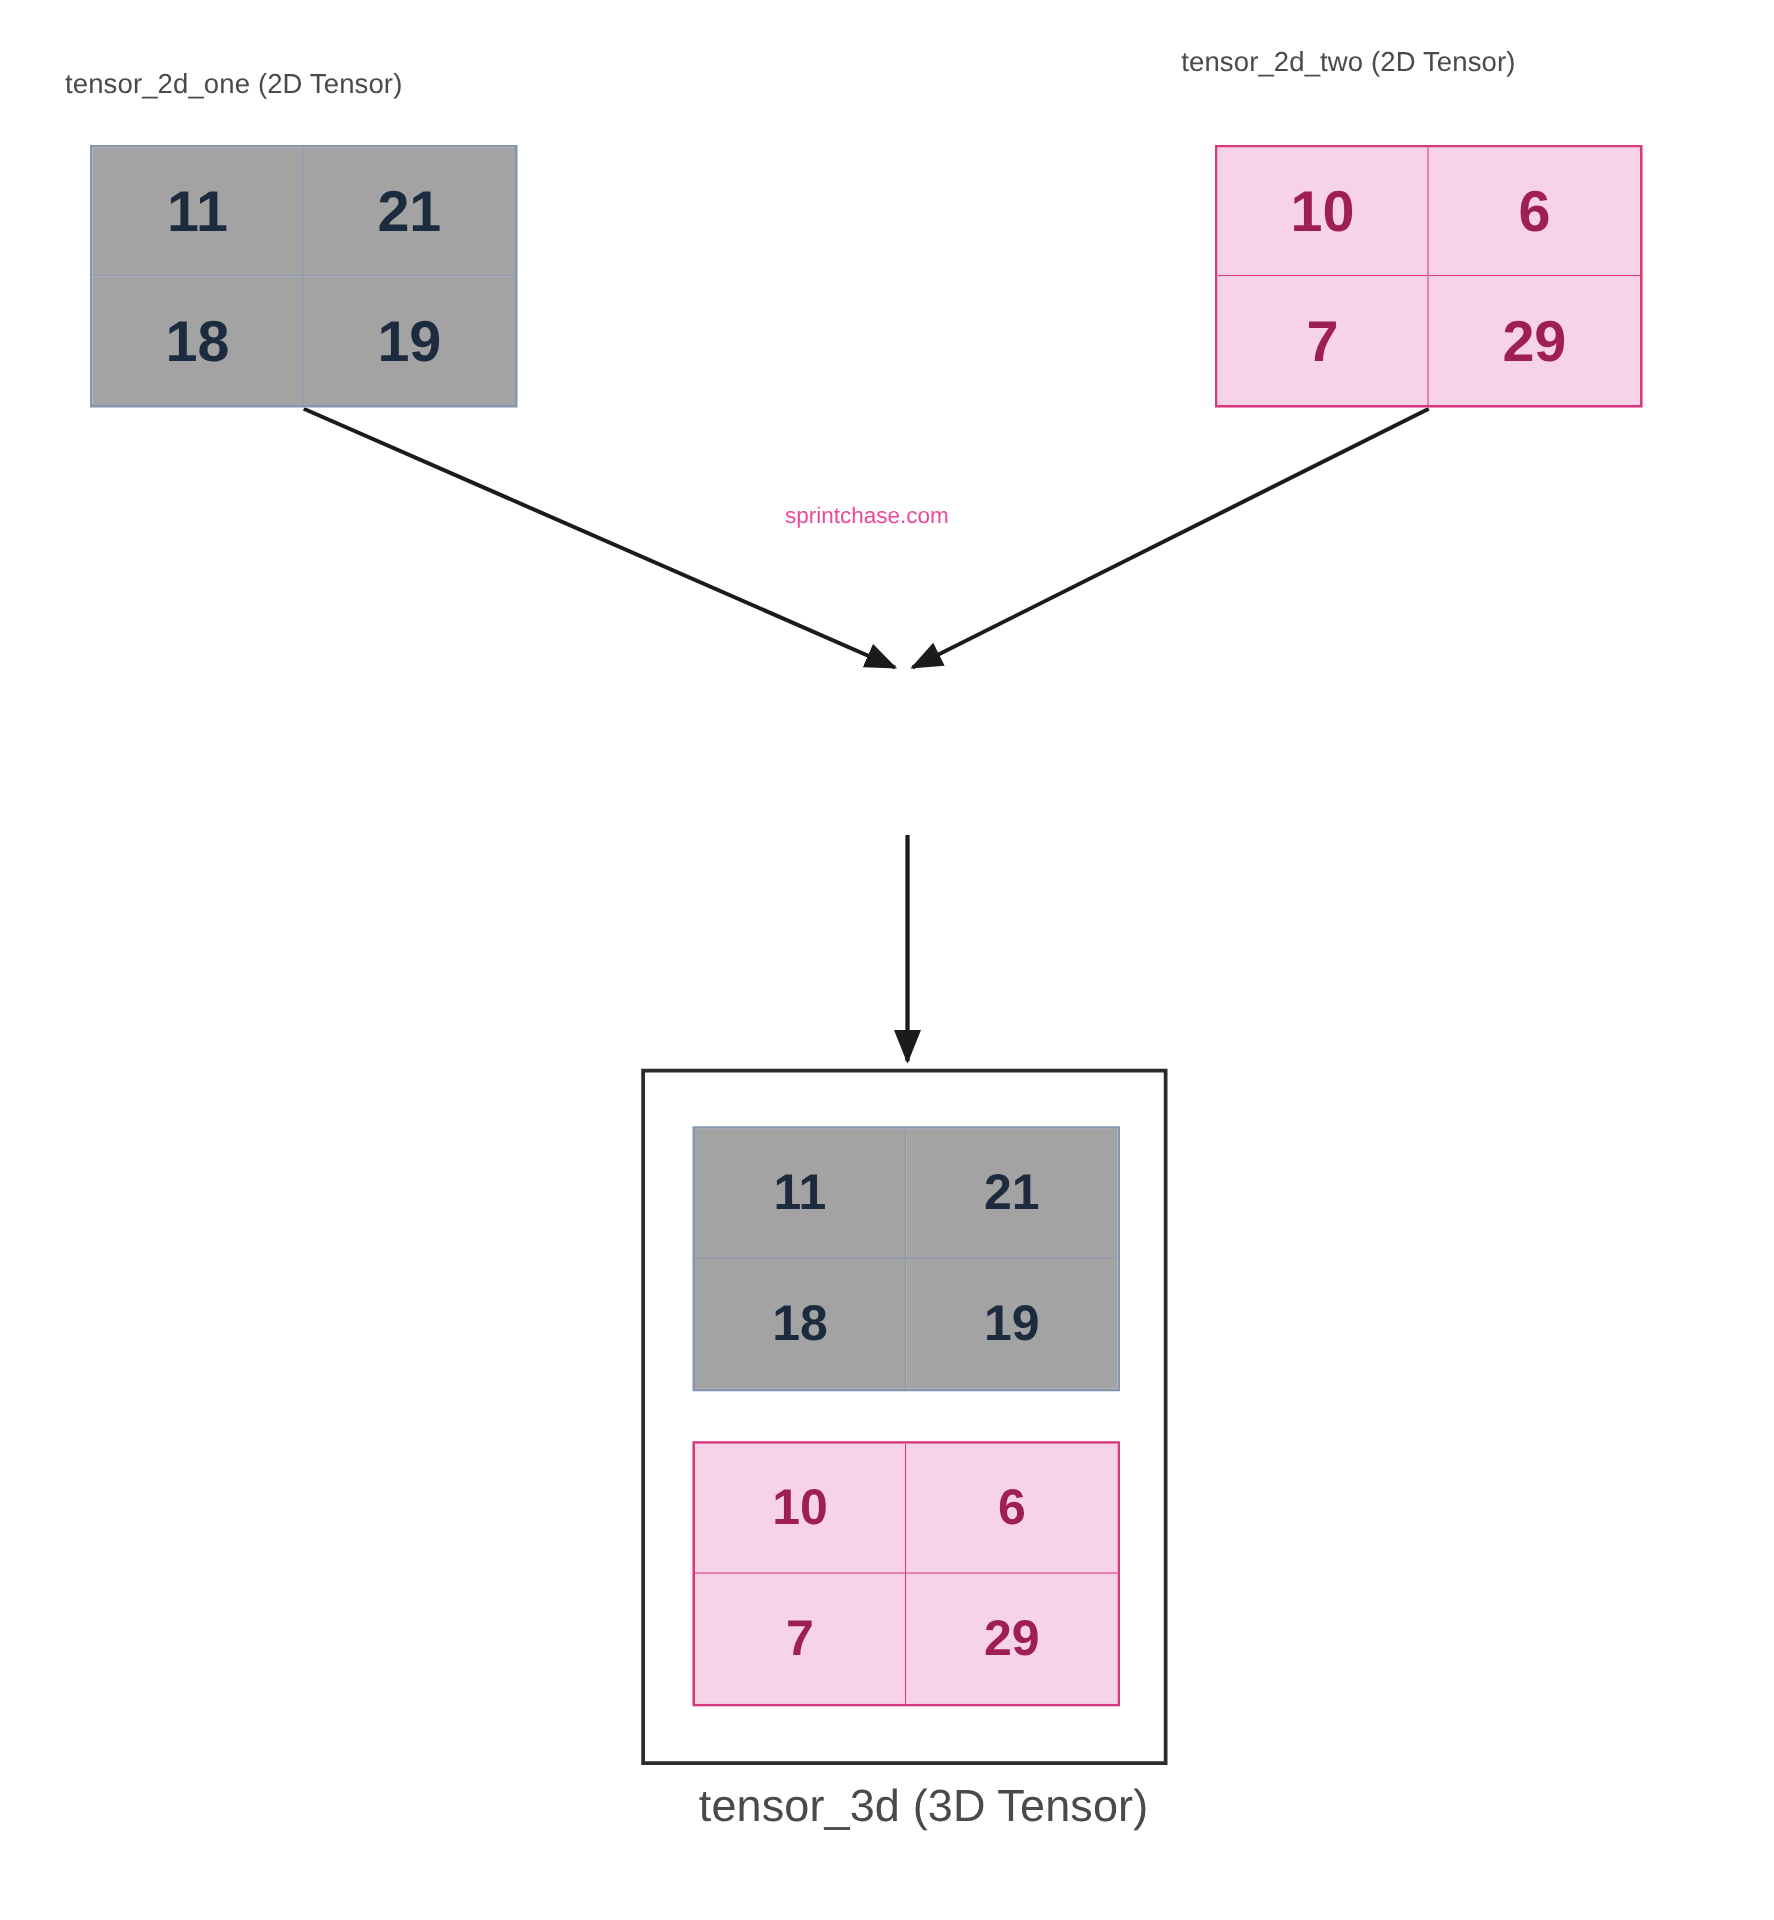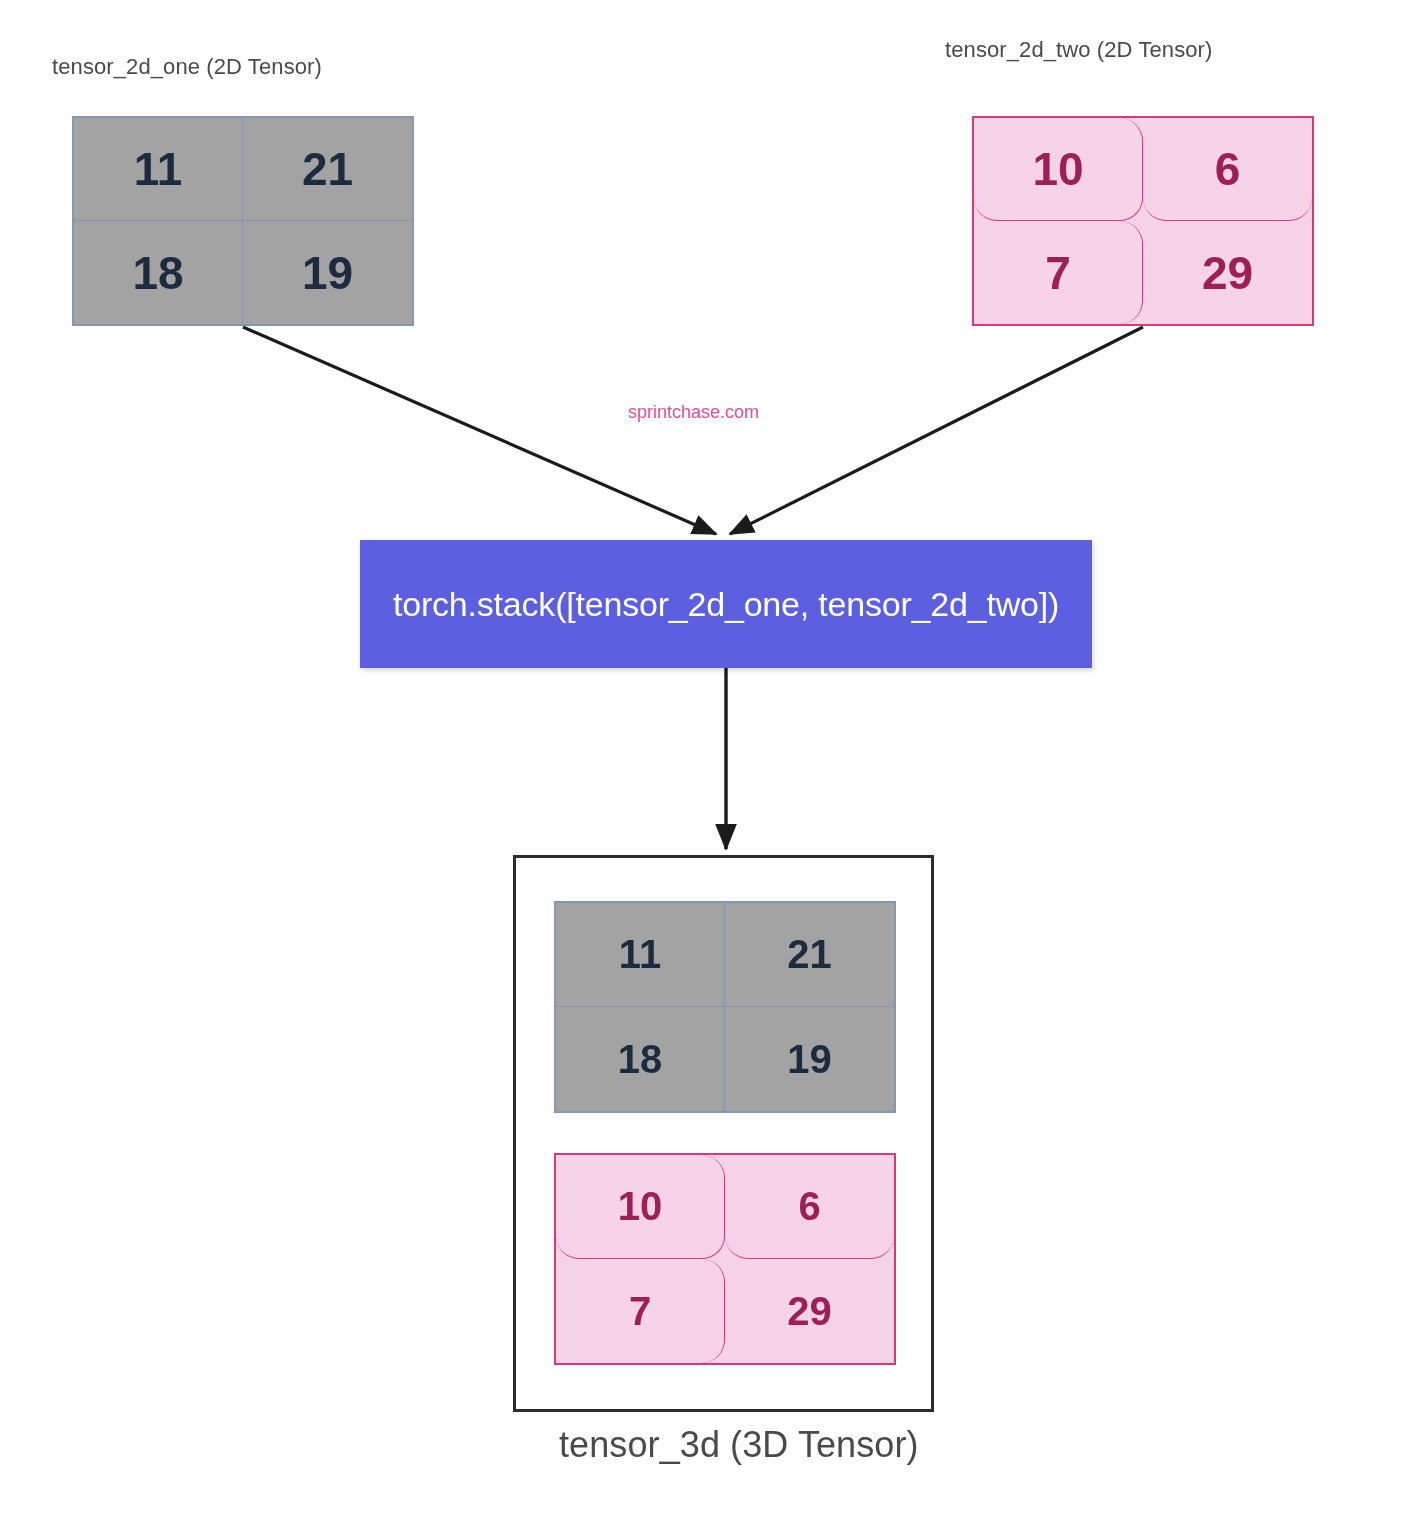--- a/index.html
+++ b/index.html
@@ -74,21 +74,20 @@
   
   .theme-pink {
     border: 2px solid #d6397f;
     background: #f7d3e7;
   }
   .theme-pink .cell {
     background: #f7d3e7;
     color: #9e1f55;
     border-right: 1px solid #d6397f;
     border-bottom: 1px solid #d6397f;
-    border-radius: 23px;
   }
   .theme-pink .cell:nth-child(2n)   { border-right: none; }
   .theme-pink .cell:nth-child(n+3)  { border-bottom: none; }
 
   
   #tensor-one {
     left: 72px;  top: 116px;  width: 342px; height: 210px;
   }
   #tensor-one .cell { font-size: 46px; }
 
@@ -176,23 +175,20 @@
 
   <div class="grid theme-pink" id="tensor-two">
     <div class="cell">10</div>
     <div class="cell">6</div>
     <div class="cell">7</div>
     <div class="cell">29</div>
   </div>
 
   <div id="watermark">sprintchase.com</div>
 
-  <div id="op-box">
-    <span id="op-label">torch.stack([tensor_2d_one, tensor_2d_two])</span>
-  </div>
 
   <div id="tensor-3d-box"></div>
 
   <div class="grid theme-blue" id="slice-one">
     <div class="cell">11</div>
     <div class="cell">21</div>
     <div class="cell">18</div>
     <div class="cell">19</div>
   </div>
 

